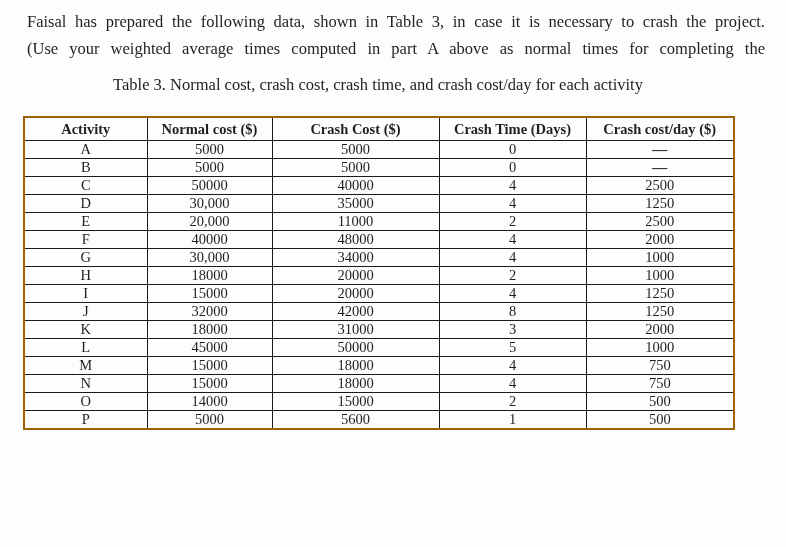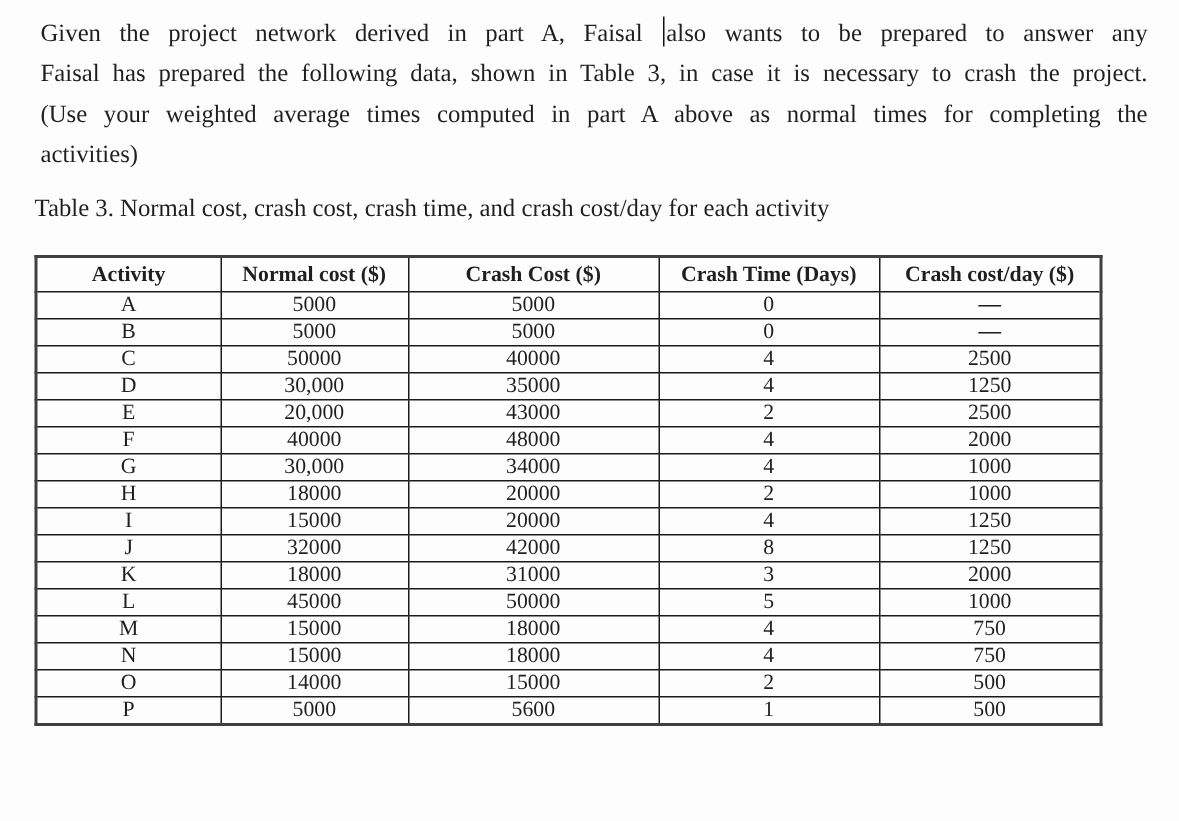--- a/index.html
+++ b/index.html
@@ -30,30 +30,30 @@
     display: inline-block;
     width: 1.5px;
     height: 20px;
     background: #111;
     vertical-align: -4px;
     margin: 0 1px 0 1px;
   }
   .caption {
     width: 710px;
     margin: 12px 0 0 -4px;
-    text-align: left;
+    text-align: center;
     font-size: 16.5px;
     line-height: 22px;
   }
   table.cost {
     border-collapse: collapse;
     table-layout: fixed;
     width: 710px;
     margin: 20px 0 0 -4px;
-    border: 2px solid #404040;
+    border: 2px solid #a16207;
   }
   table.cost th, table.cost td {
     border: 1px solid #1a1a1a;
     text-align: center;
     vertical-align: middle;
     padding: 0;
     overflow: hidden;
   }
   table.cost th {
     height: 22px;
@@ -70,24 +70,22 @@
     font-weight: bold;
     font-size: 15px;
   }
 </style>
 </head>
 <body>
 
 <div class="doc">
 
   <div class="para">
-    <div class="line just"><span>Given the project network derived in part A, Faisal </span><span class="caret"></span><span>also wants to be prepared to answer any</span></div>
     <div class="line just">Faisal has prepared the following data, shown in Table 3, in case it is necessary to crash the project.</div>
     <div class="line just">(Use your weighted average times computed in part A above as normal times for completing the</div>
-    <div class="line">activities)</div>
   </div>
 
   <div class="caption">Table 3. Normal cost, crash cost, crash time, and crash cost/day for each activity</div>
 
   <table class="cost">
     <colgroup>
       <col style="width:123px">
       <col style="width:125px">
       <col style="width:167px">
       <col style="width:147px">
@@ -127,21 +125,21 @@
         <tr>
           <td>D</td>
           <td>30,000</td>
           <td>35000</td>
           <td>4</td>
           <td>1250</td>
         </tr>
         <tr>
           <td>E</td>
           <td>20,000</td>
-          <td>43000</td>
+          <td>11000</td>
           <td>2</td>
           <td>2500</td>
         </tr>
         <tr>
           <td>F</td>
           <td>40000</td>
           <td>48000</td>
           <td>4</td>
           <td>2000</td>
         </tr>

